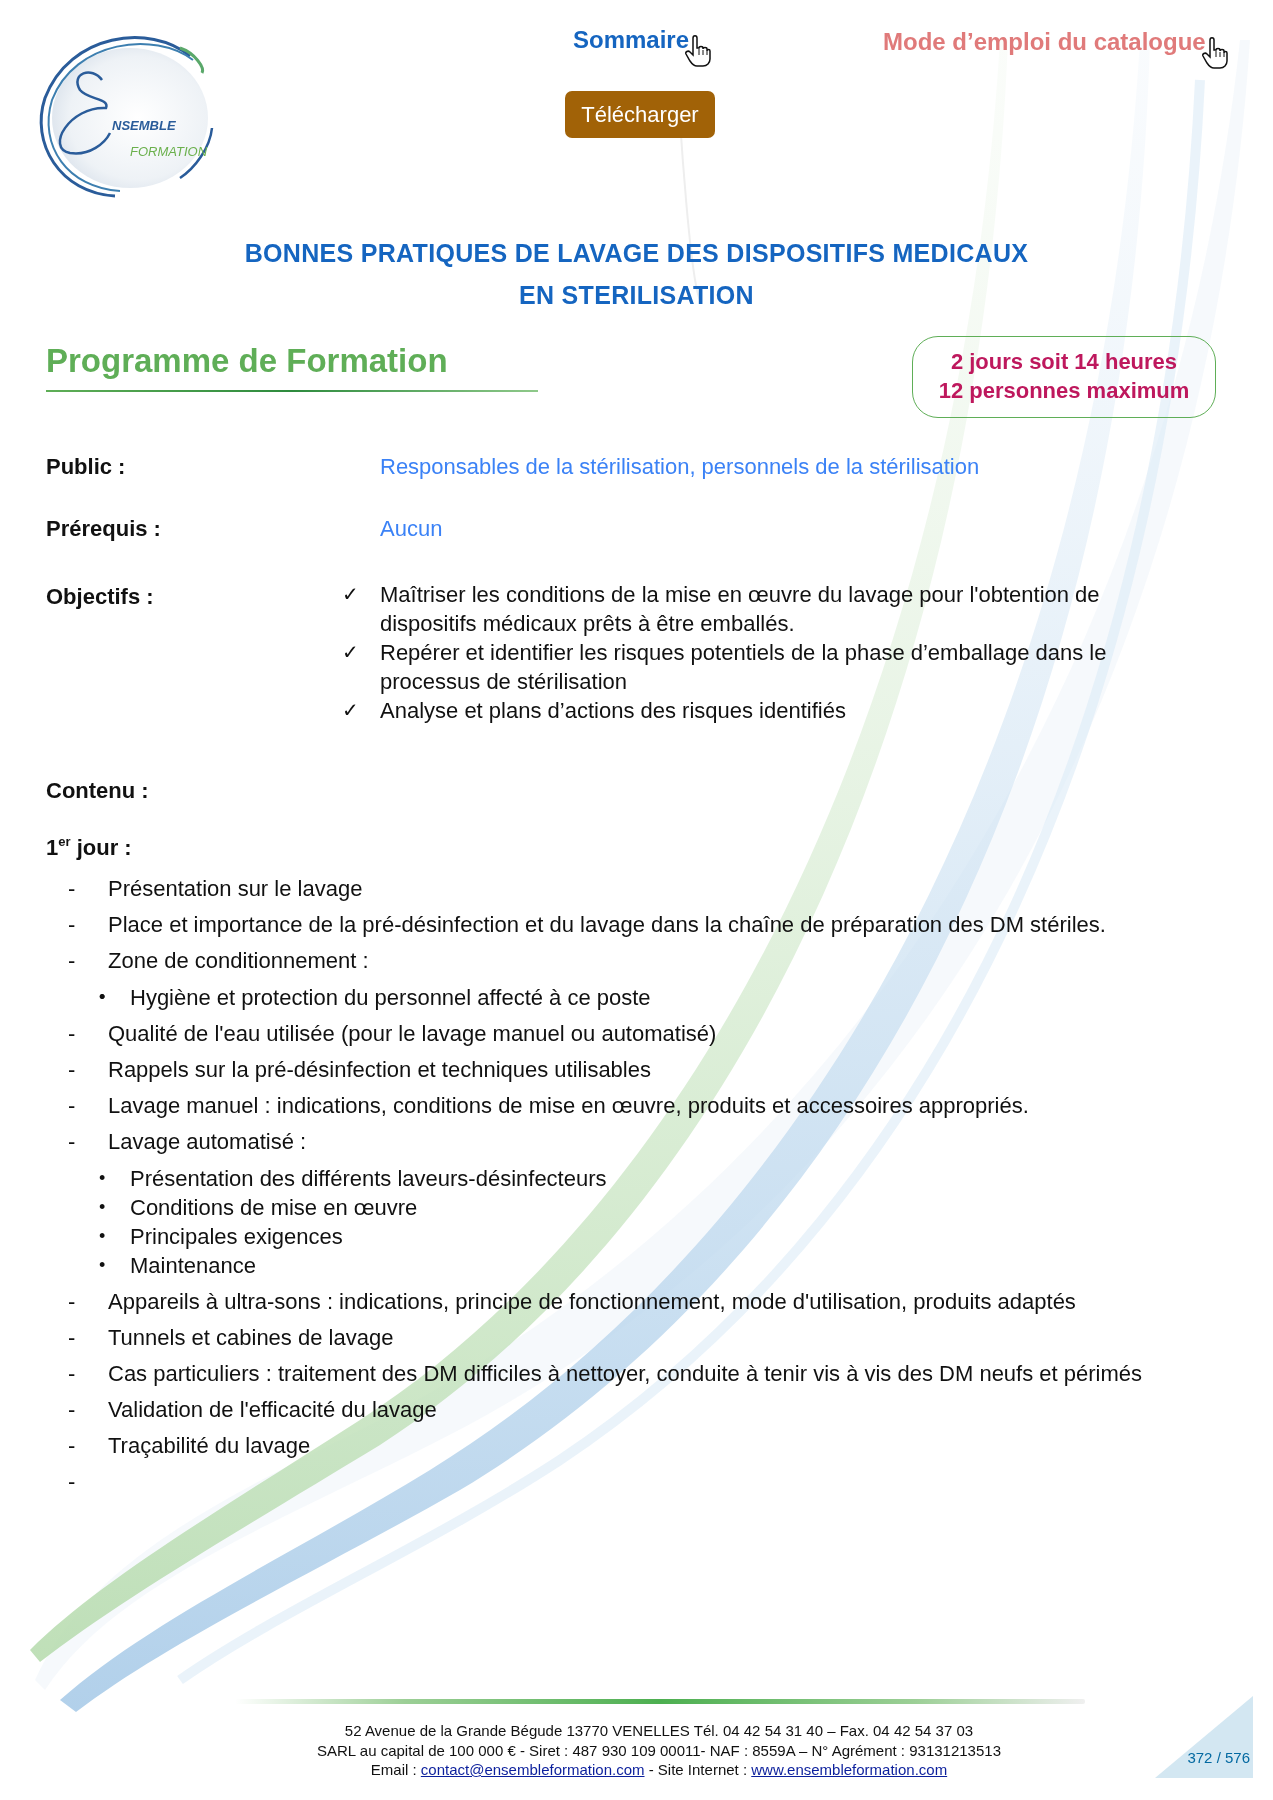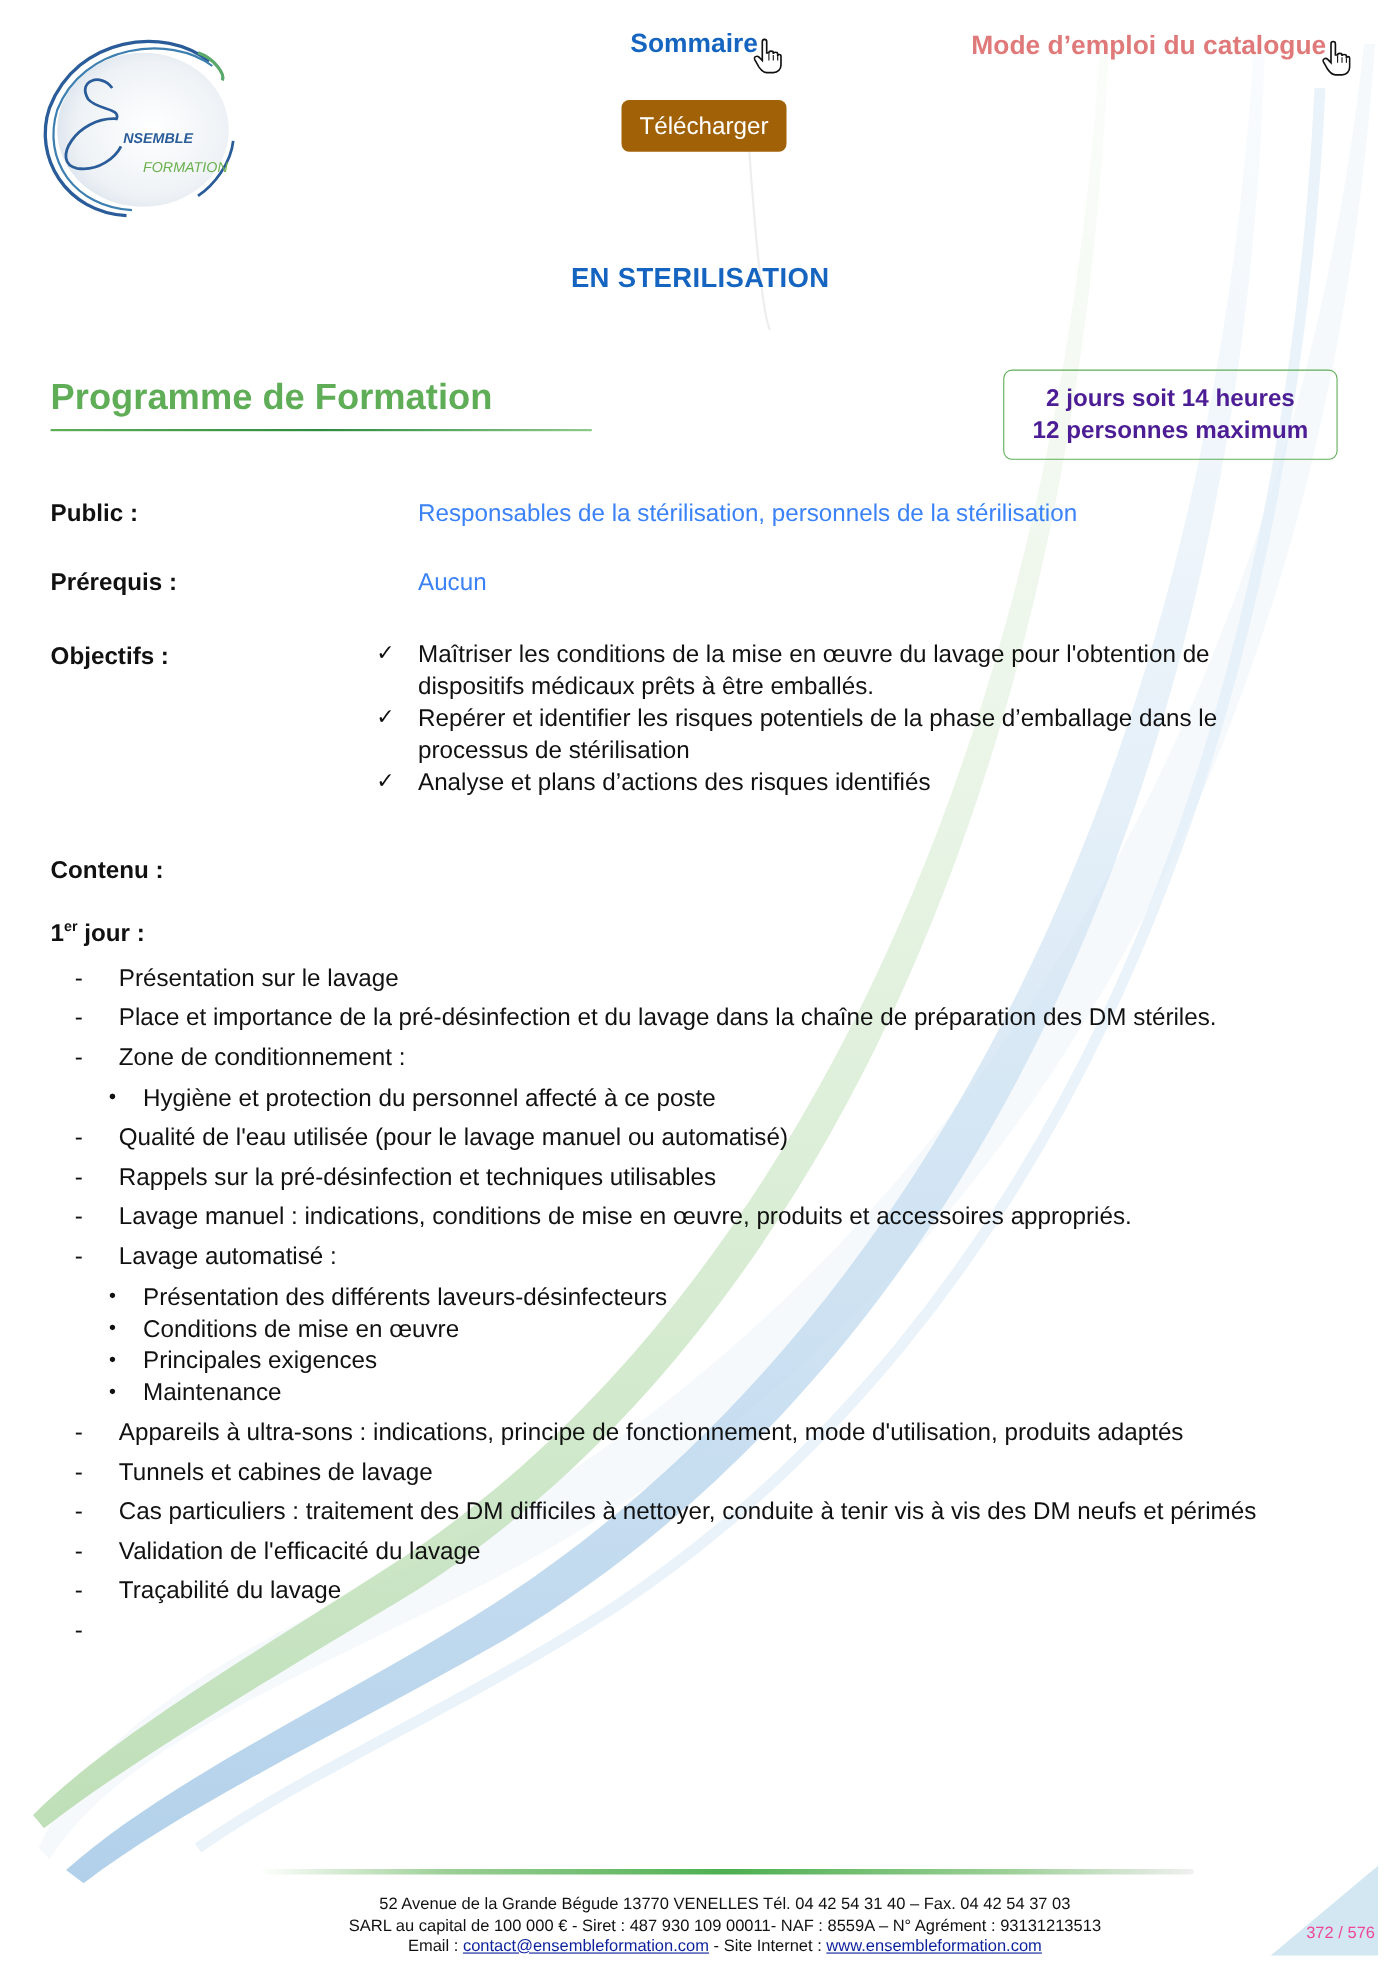--- a/index.html
+++ b/index.html
@@ -18,21 +18,21 @@
     .nav-mode { left: 883px; top: 28px; color: #e07a7a; }
     .hand-icon { width: 26px; height: 34px; margin-left: -4px; margin-top: 8px; }
     .download-btn { left: 565px; top: 91px; width: 150px; height: 47px; background: #a16207; color: #fff; border-radius: 7px; font-size: 22px; display: flex; align-items: center; justify-content: center; border: none; cursor: pointer; }
 
     
     .title { left: 0; top: 232px; width: 1273px; text-align: center; color: #1565c0; font-weight: bold; font-size: 25px; line-height: 42px; letter-spacing: 0.3px; }
 
     .prog-title { left: 46px; top: 342px; color: #5fae57; font-weight: bold; font-size: 33px; }
     .prog-underline { left: 46px; top: 390px; width: 492px; height: 2px; background: linear-gradient(to right, #5fae57, #2e8b3e 50%, #8fc98a); }
 
-    .duration-box { left: 912px; top: 336px; width: 304px; height: 82px; border: 1.5px solid #5fae57; border-radius: 8px; color: #4c1d95; font-weight: bold; font-size: 22px; text-align: center; line-height: 29px; padding-top: 10px; }
+    .duration-box { left: 912px; top: 336px; width: 304px; height: 82px; border: 1.5px solid #5fae57; border-radius: 26px; color: #be185d; font-weight: bold; font-size: 22px; text-align: center; line-height: 29px; padding-top: 10px; }
 
     
     .field-label { left: 46px; font-weight: bold; font-size: 22px; color: #111; }
     .field-value { left: 380px; font-size: 22px; color: #3b82f6; }
 
     .obj-list { left: 340px; top: 580px; width: 800px; list-style: none; font-size: 22px; line-height: 29px; }
     .obj-list li { position: relative; padding-left: 40px; }
     .obj-list .check { position: absolute; left: 2px; top: 0; font-size: 20px; }
 
     .contenu-label { left: 46px; top: 778px; font-weight: bold; font-size: 22px; }
@@ -44,21 +44,21 @@
     .content-list > li .dash { position: absolute; left: 2px; top: 0; }
     .sub-list { list-style: none; margin-top: 8px; margin-bottom: 4px; }
     .sub-list li { position: relative; padding-left: 31px; line-height: 29px; margin-left: -9px; }
     .sub-list li .bullet { position: absolute; left: 0; top: 0; font-size: 18px; }
 
     
     .footer-line { left: 235px; top: 1699px; width: 850px; height: 5px; background: linear-gradient(to right, rgba(255,255,255,0), #9ccf96 20%, #4caf50 50%, #9ccf96 80%, rgba(230,230,230,0.6)); border-radius: 2px; }
     .footer-text { left: 0; top: 1721px; width: 1318px; text-align: center; font-size: 15px; line-height: 19.5px; color: #111; }
     .footer-text a { color: #0b1f9c; text-decoration: underline; }
     .page-corner { left: 1155px; top: 1696px; width: 98px; height: 82px; }
-    .page-num { left: 1170px; top: 1749px; width: 80px; text-align: right; font-size: 15px; color: #ec4899; }
+    .page-num { left: 1170px; top: 1749px; width: 80px; text-align: right; font-size: 15px; color: #0369a1; }
   </style>
 </head>
 <body>
 
 <svg class="bg-swoosh" viewBox="0 0 1273 1800" preserveAspectRatio="none">
   <defs>
     <linearGradient id="gGreen" x1="0" y1="0" x2="0" y2="1">
       <stop offset="0" stop-color="#e9f4e6" stop-opacity="0.2"></stop>
       <stop offset="0.6" stop-color="#cfe8c9" stop-opacity="0.7"></stop>
       <stop offset="1" stop-color="#b8dcb0" stop-opacity="0.9"></stop>
@@ -112,20 +112,21 @@
     <path d="M8 4 C8 1,12 1,12 4 L12 14 L14 14 C14 12,18 12,18 14 L18 15 C18 13,22 13,22 15 L22 17 C22 15,25 15,25 17 L25 25 C25 29,22 32,18 32 L12 32 C9 32,7 30,5 27 L1 20 C0 18,3 16,5 18 L8 21 Z" fill="#fff" stroke="#111" stroke-width="1.5"></path>
     <line x1="14" y1="15" x2="14" y2="21" stroke="#111" stroke-width="1"></line>
     <line x1="18" y1="16" x2="18" y2="21" stroke="#111" stroke-width="1"></line>
     <line x1="22" y1="17" x2="22" y2="21" stroke="#111" stroke-width="1"></line>
   </svg>
 </a>
 
 <button class="layer download-btn">Télécharger</button>
 
 <div class="layer title">
+  <div>BONNES PRATIQUES DE LAVAGE DES DISPOSITIFS MEDICAUX</div>
   <div>EN STERILISATION</div>
 </div>
 
 <div class="layer prog-title">Programme de Formation</div>
 <div class="layer prog-underline"></div>
 
 <div class="layer duration-box">
   <div>2 jours soit 14 heures</div>
   <div>12 personnes maximum</div>
 </div>

